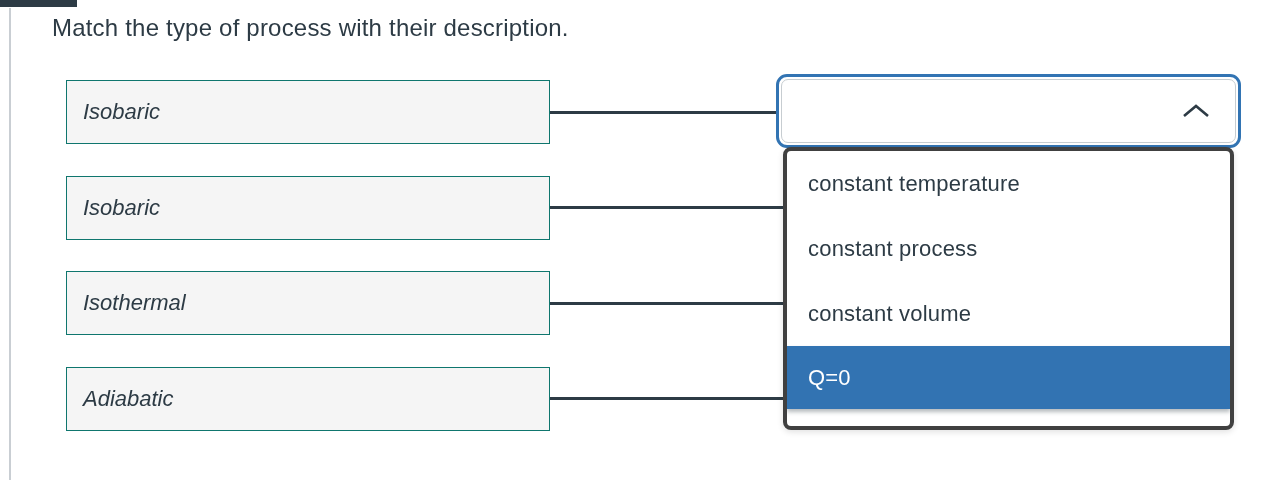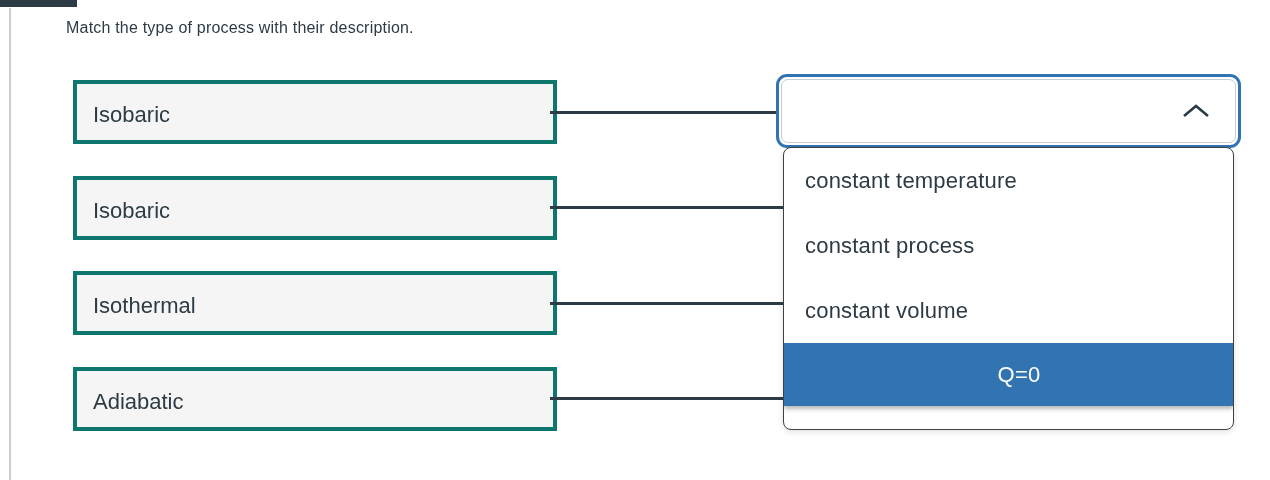--- a/index.html
+++ b/index.html
@@ -19,36 +19,37 @@
     width: 77px; height: 7px;
     background: #2d3b45;
   }
   .left-rule {
     position: absolute; left: 9px; top: 8px;
     width: 2px; height: 472px;
     background: #c9ced3;
   }
 
   .question-title {
-    position: absolute; left: 66px; top: 12px;
-    font-size: 16px; line-height: 32px;
+    position: absolute; left: 52px; top: 12px;
+    font-size: 24px; line-height: 32px;
     color: #2d3b45;
     letter-spacing: 0.2px;
   }
 
   .term-box {
-    position: absolute; left: 73px;
+    position: absolute; left: 66px;
     width: 484px; height: 64px;
     background: #f5f5f5;
-    border: 4px solid #0f766e;
+    border: 1px solid #0f766e;
     font-size: 22px;
     line-height: 62px;
     padding-left: 16px;
     color: #2d3b45;
     z-index: 1;
+    font-style: italic;
   }
   .term-1 { top: 80px; }
   .term-2 { top: 176px; }
   .term-3 { top: 271px; }
   .term-4 { top: 367px; }
 
   .connector {
     position: absolute; left: 550px;
     height: 3px;
     background: #2d3b45;
@@ -83,42 +84,41 @@
     position: absolute; right: 24px; top: 50%;
     width: 30px; height: 16px;
     margin-top: -8px;
   }
   .chevron-wrap svg { display: block; }
 
   .dropdown-menu {
     position: absolute; left: 783px; top: 147px;
     width: 451px; height: 283px;
     background: #ffffff;
-    border: 1px solid #404040;
+    border: 4px solid #404040;
     border-radius: 8px;
     box-shadow: 0 2px 6px rgba(0,0,0,0.12);
     overflow: hidden;
     z-index: 3;
   }
   .menu-option {
     height: 65px;
     line-height: 65px;
     padding-left: 21px;
     font-size: 22px;
     color: #2d3b45;
     cursor: pointer;
     letter-spacing: 0.2px;
   }
   .menu-option.highlighted {
     height: 63px;
     line-height: 63px;
     background: #3273b2;
     color: #ffffff;
     box-shadow: 0 3px 4px rgba(45,59,69,0.35);
-    text-align: center;
   }
 </style>
 </head>
 <body>
 
 <div class="stage">
 
   <div class="top-dark-bar"></div>
   <div class="left-rule"></div>
 

